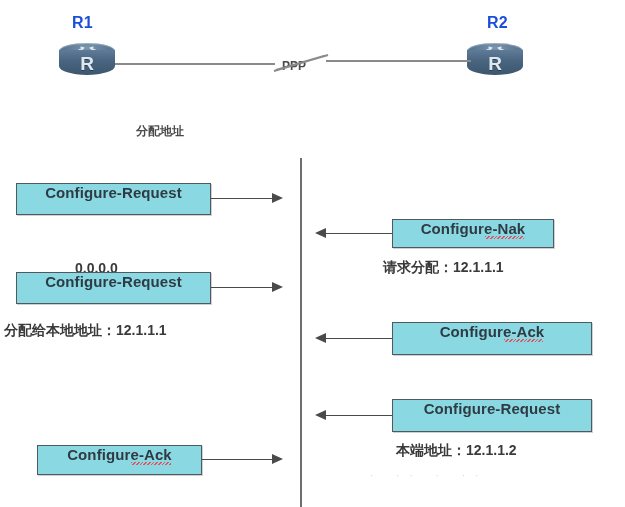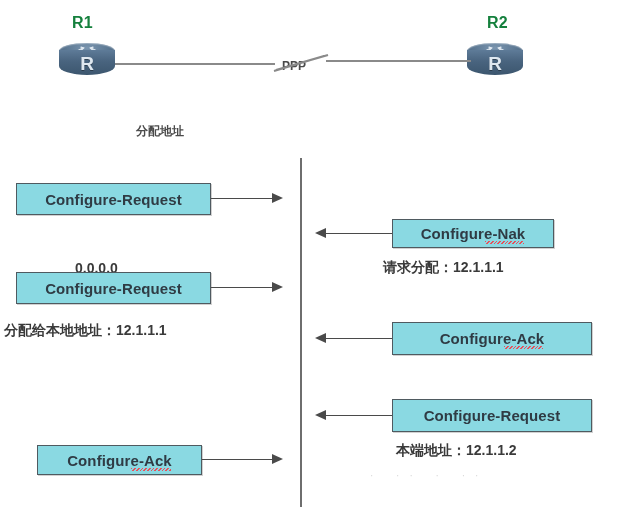--- a/index.html
+++ b/index.html
@@ -16,21 +16,21 @@
     overflow: hidden;
   }
 
   
   .abs { position: absolute; }
 
   
   .node-label {
     font-size: 16px;
     font-weight: 700;
-    color: #15803d;
+    color: #1d4ed8;
     letter-spacing: 0.3px;
     white-space: nowrap;
   }
   .link-label {
     font-size: 12px;
     font-weight: 700;
     color: #4a4a4a;
     white-space: nowrap;
     margin-top: 43px;
   }
@@ -87,21 +87,21 @@
     width: 0;
     border-left: 2px solid #6e6e6e;
   }
 
   .msgbox {
     position: absolute;
     box-sizing: border-box;
     background: #8ad9e2;
     border: 1.5px solid #4f5a60;
     display: flex;
-    align-items: center;
+    align-items: flex-start;
     justify-content: center;
     box-shadow: 1px 1px 0 rgba(0,0,0,.18);
   }
   .msgbox span {
     font-size: 15px;
     font-weight: 700;
     color: #2f3b44;
     white-space: nowrap;
     letter-spacing: .1px;
     position: relative;

